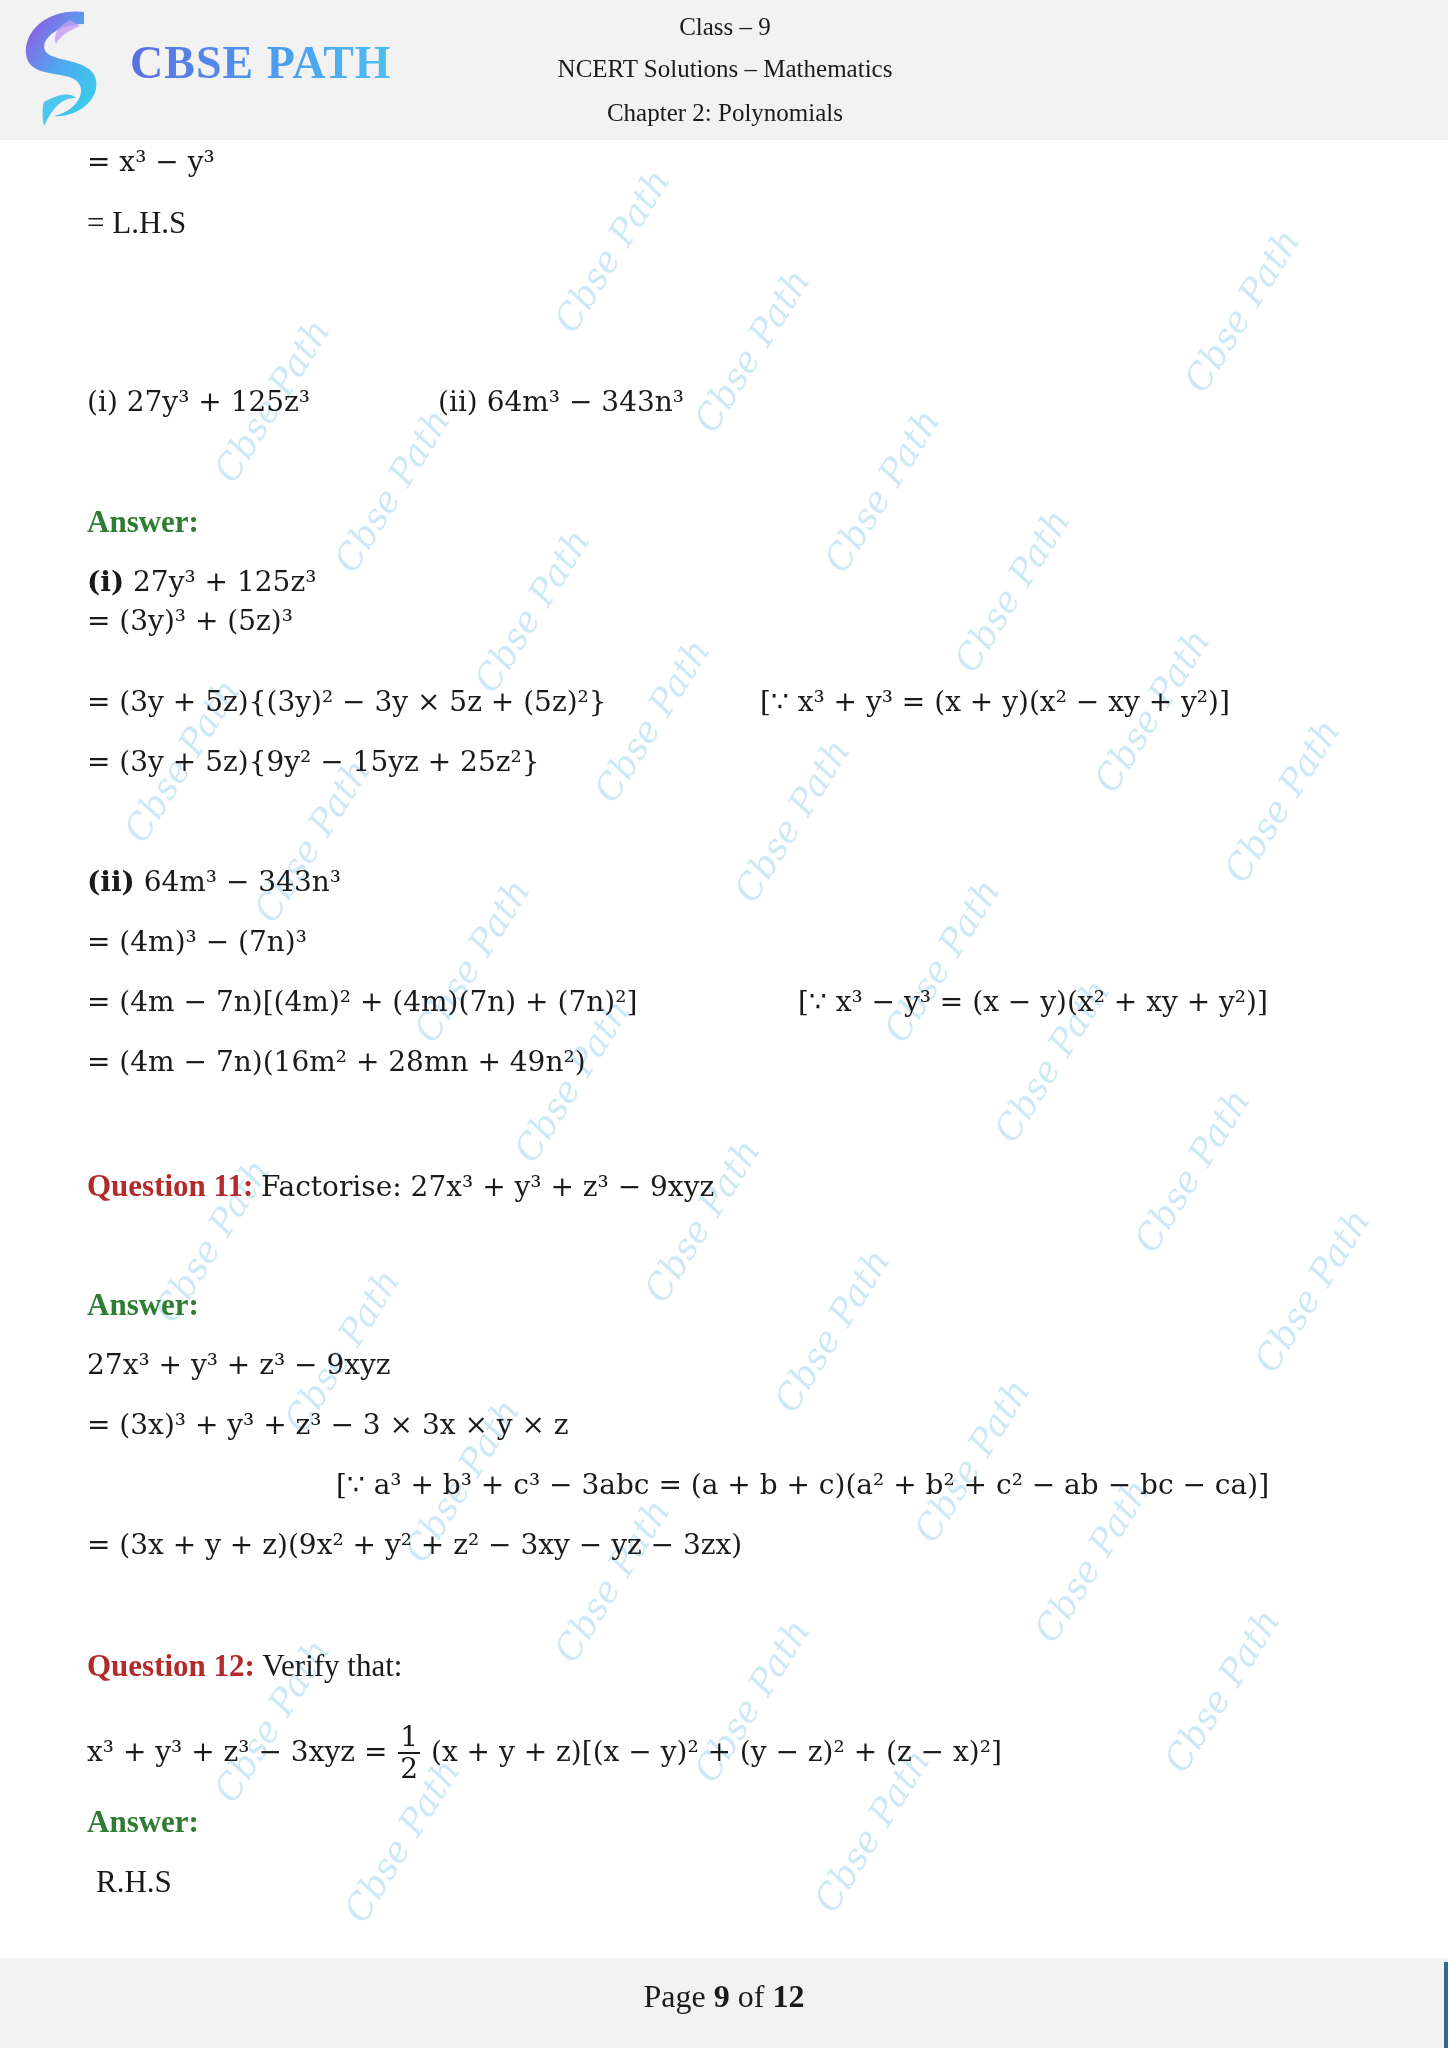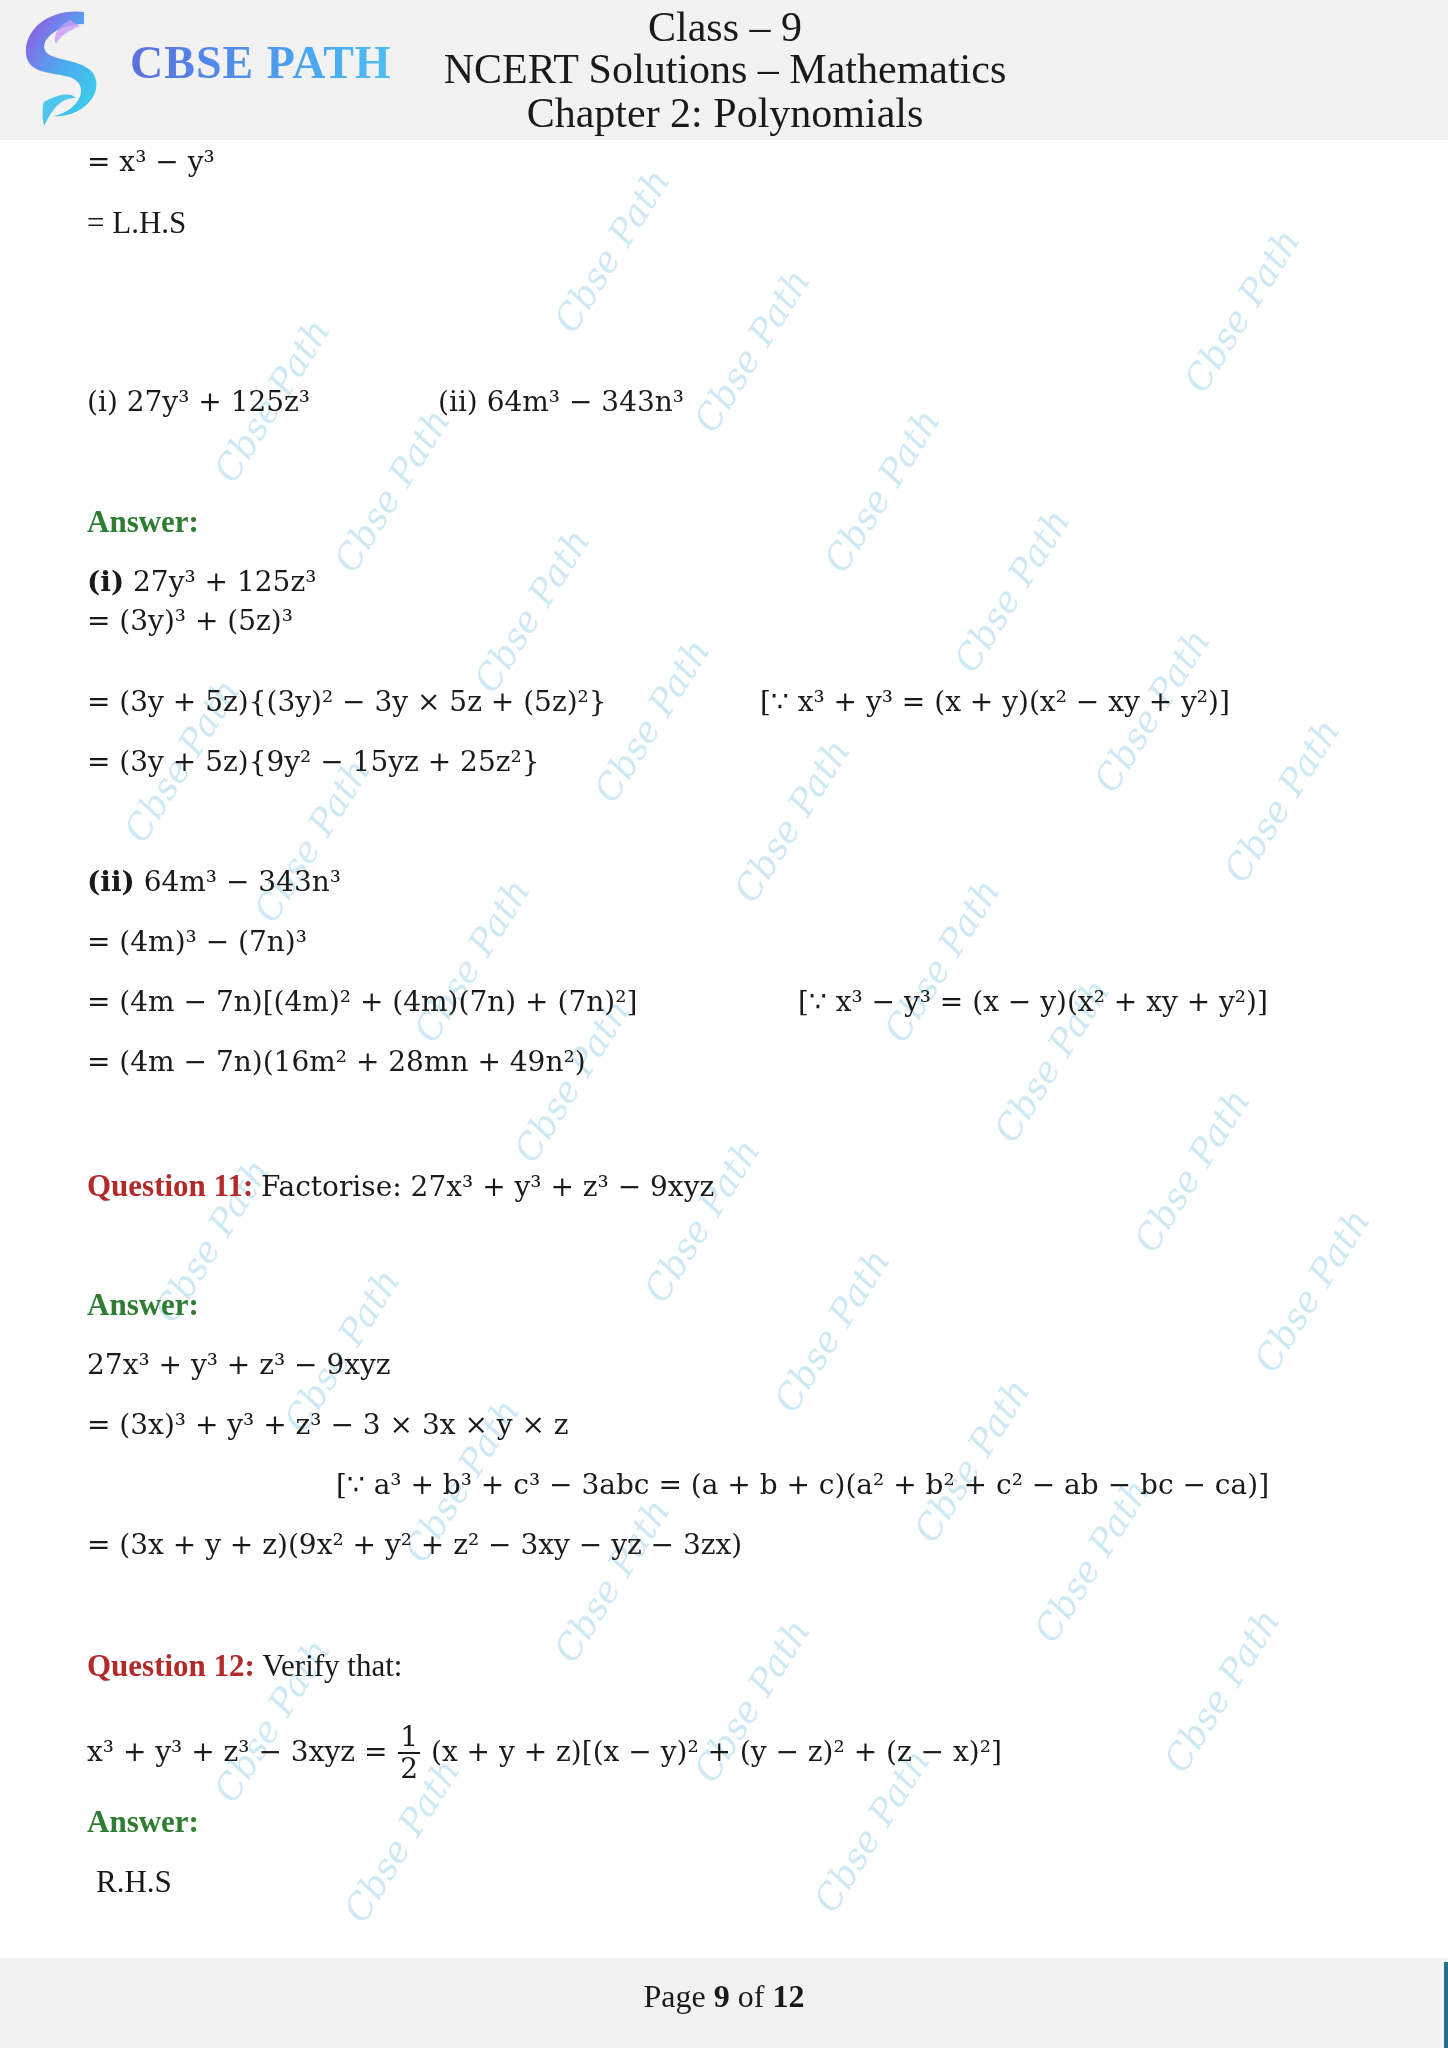--- a/index.html
+++ b/index.html
@@ -16,21 +16,21 @@
     .logo-mark { position: absolute; left: 14px; top: 6px; width: 96px; height: 124px; }
     .logo-text {
       position: absolute; left: 130px; top: 36px;
       font-family: "Liberation Serif", serif; font-weight: bold; font-size: 46px;
       letter-spacing: 1px;
       background: linear-gradient(90deg, #5b6fe0 0%, #4a9ff0 60%, #4cc0f2 100%);
       -webkit-background-clip: text; background-clip: text; color: transparent;
     }
     .header-lines {
       position: absolute; left: 420px; width: 610px; top: 6px; text-align: center;
-      font-family: "Liberation Serif", serif; font-size: 42px; color: #1a1a1a;
+      font-family: "Liberation Serif", serif; font-size: 25px; color: #1a1a1a;
     }
     .header-lines div { height: 42px; line-height: 42px; }
     .header-lines div:nth-child(3) { margin-top: 2px; }
 
     .content { position: absolute; left: 0; top: 0; width: 1448px; height: 1958px; }
     .line {
       position: absolute; left: 87px;
       font-family: "Liberation Serif", serif; font-size: 31px; white-space: nowrap;
       line-height: 40px;
     }

